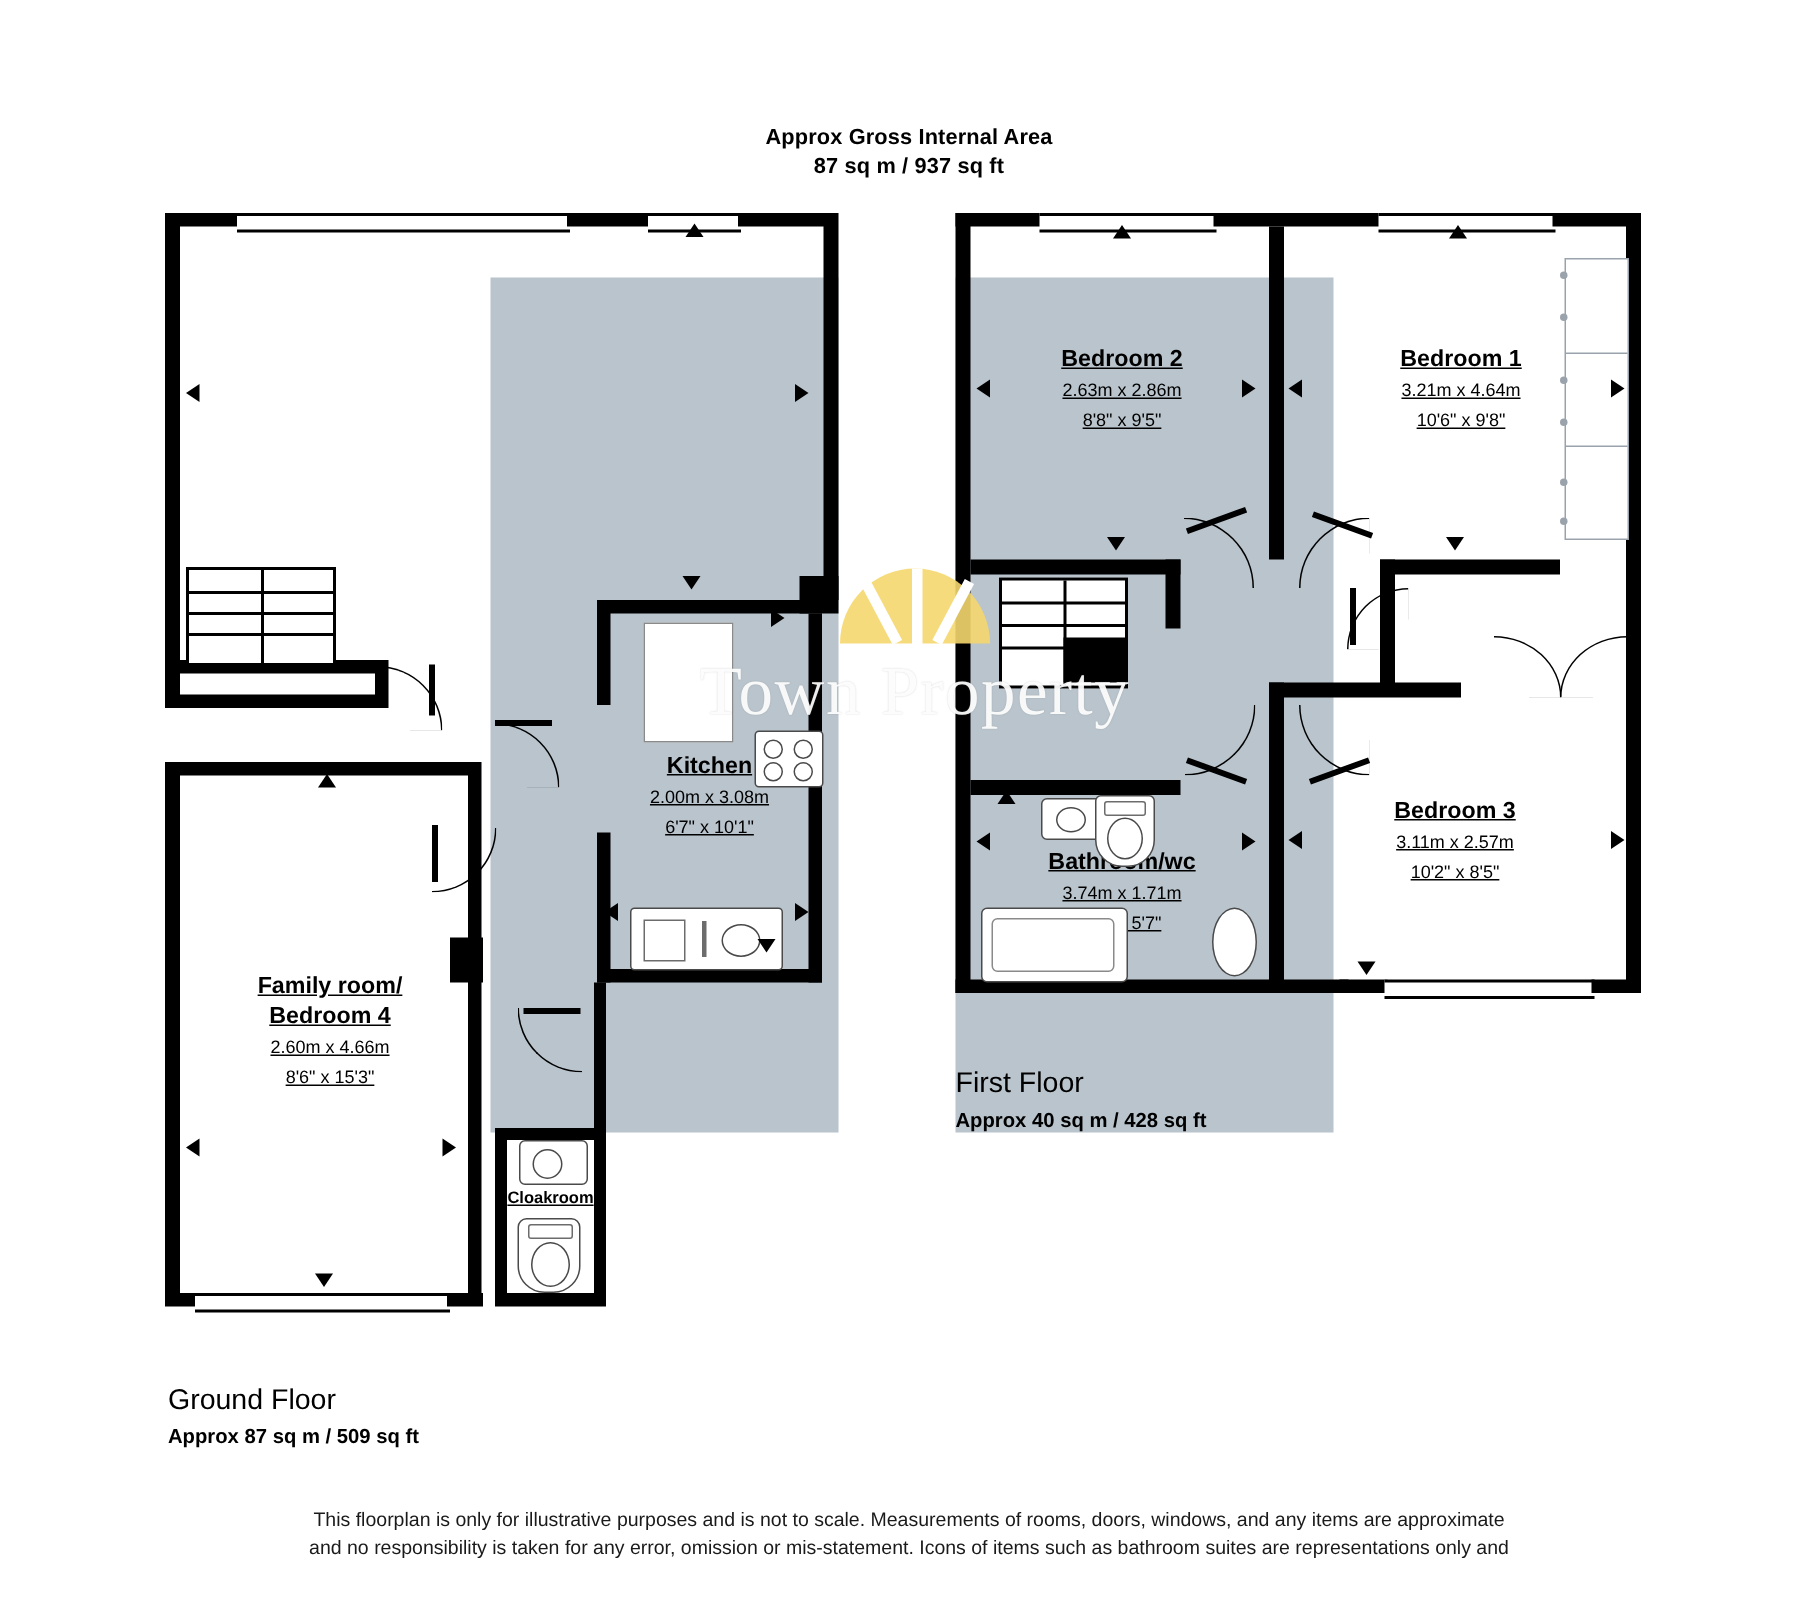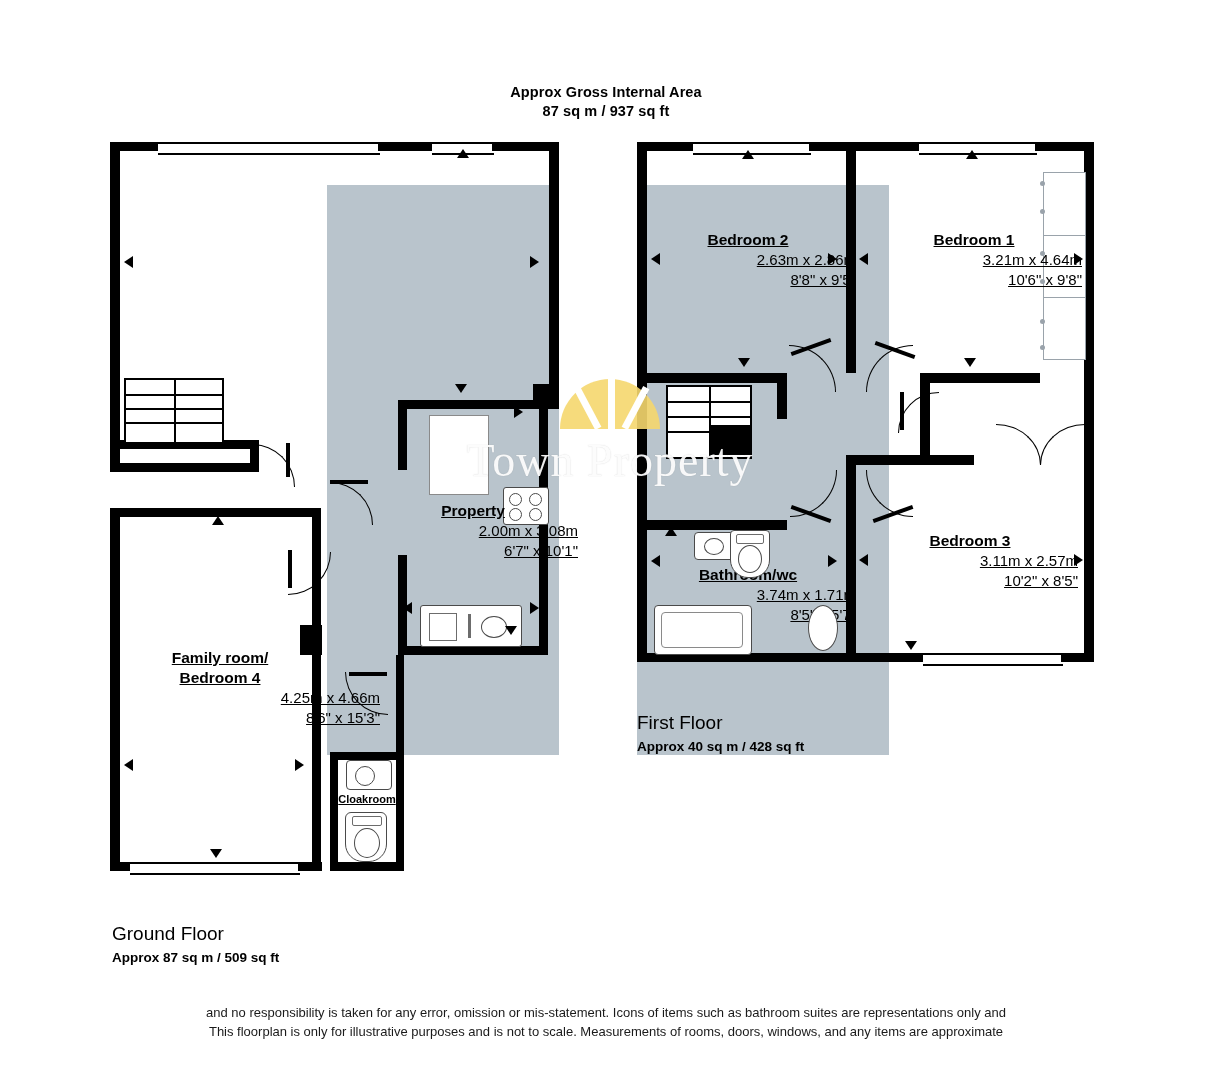--- a/index.html
+++ b/index.html
@@ -55,23 +55,22 @@
     text-align: center;
     line-height: 20px;
     text-decoration: underline;
   }
   .room-label .nm {
     font-weight: bold;
     font-size: 15.5px;
     display: block;
   }
   .room-label .dm {
-    font-size: 15px;
+    font-size: 12px;
     display: block;
-    text-align: right;
   }
   .room-label.small .nm { font-size: 11px; }
 
   
   .arr {
     width: 0; height: 0;
     border-style: solid;
   }
   .arr-l { border-width: 6px 9px 6px 0; border-color: transparent #000 transparent transparent; }
   .arr-r { border-width: 6px 0 6px 9px; border-color: transparent transparent transparent #000; }
@@ -195,21 +194,21 @@
     <div class="abs oval" style="left:25px; top:20px; width:11px; height:11px;"></div>
   </div>
   <div class="abs" style="left:429px; top:415px; width:58px; height:78px; border:1.4px solid #8a8a8a; background:#fff;"></div>
   <div class="abs fx" style="left:420px; top:605px; width:100px; height:40px; border-radius:3px;">
     <div class="abs" style="left:8px; top:7px; width:26px; height:26px; border:1.4px solid #6c6c6c;"></div>
     <div class="abs oval" style="left:60px; top:10px; width:24px; height:20px;"></div>
     <div class="abs" style="left:47px; top:8px; width:3px; height:24px; background:#6c6c6c;"></div>
   </div>
 
   <div class="abs room-label" style="left:368px; top:501px; width:210px;">
-    <span class="nm">Property</span>
+    <span class="nm">Kitchen</span>
     <span class="dm">2.00m x 3.08m</span>
     <span class="dm">6'7" x 10'1"</span>
   </div>
   <div class="abs arr arr-r" style="left:514px; top:406px;"></div>
   <div class="abs arr arr-l" style="left:403px; top:602px;"></div>
   <div class="abs arr arr-r" style="left:530px; top:602px;"></div>
   <div class="abs arr arr-d" style="left:505px; top:626px;"></div>
 
   <div class="abs swing tr" style="left:252px; top:444px; width:42px; height:42px;"></div>
   <div class="abs wall" style="left:286px; top:443px; width:4px; height:34px;"></div>
@@ -223,21 +222,21 @@
   <div class="abs wall" style="left:300px; top:625px; width:22px; height:30px;"></div>
   <div class="abs wall" style="left:312px; top:584px; width:9px; height:50px;"></div>
   <div class="abs wall" style="left:312px; top:648px; width:9px; height:222px;"></div>
   <div class="abs wall" style="left:110px; top:862px; width:22px; height:9px;"></div>
   <div class="abs window" style="left:130px; top:862px; width:170px; height:9px;"></div>
   <div class="abs wall" style="left:298px; top:862px; width:24px; height:9px;"></div>
 
   <div class="abs room-label" style="left:60px; top:648px; width:320px;">
     <span class="nm">Family room/</span>
     <span class="nm">Bedroom 4</span>
-    <span class="dm">4.25m x 4.66m</span>
+    <span class="dm">2.60m x 4.66m</span>
     <span class="dm">8'6" x 15'3"</span>
   </div>
   <div class="abs arr arr-l" style="left:124px; top:759px;"></div>
   <div class="abs arr arr-r" style="left:295px; top:759px;"></div>
   <div class="abs arr arr-u" style="left:212px; top:516px;"></div>
   <div class="abs arr arr-d" style="left:210px; top:849px;"></div>
 
   <div class="abs swing br" style="left:288px; top:552px; width:42px; height:42px;"></div>
   <div class="abs wall" style="left:288px; top:550px; width:4px; height:38px;"></div>
 
@@ -375,17 +374,17 @@
     <div class="floor-title">First Floor</div>
     <div class="floor-sub">Approx 40 sq m / 428 sq ft</div>
   </div>
 
   <div class="abs" style="left:112px; top:923px;">
     <div class="floor-title">Ground Floor</div>
     <div class="floor-sub">Approx 87 sq m / 509 sq ft</div>
   </div>
 
   <div id="disclaimer" class="abs">
+    <div>This floorplan is only for illustrative purposes and is not to scale. Measurements of rooms, doors, windows, and any items are approximate</div>
     <div>and no responsibility is taken for any error, omission or mis-statement. Icons of items such as bathroom suites are representations only and</div>
-    <div>This floorplan is only for illustrative purposes and is not to scale. Measurements of rooms, doors, windows, and any items are approximate</div>
   </div>
 
 </div>
 
 </body></html>

